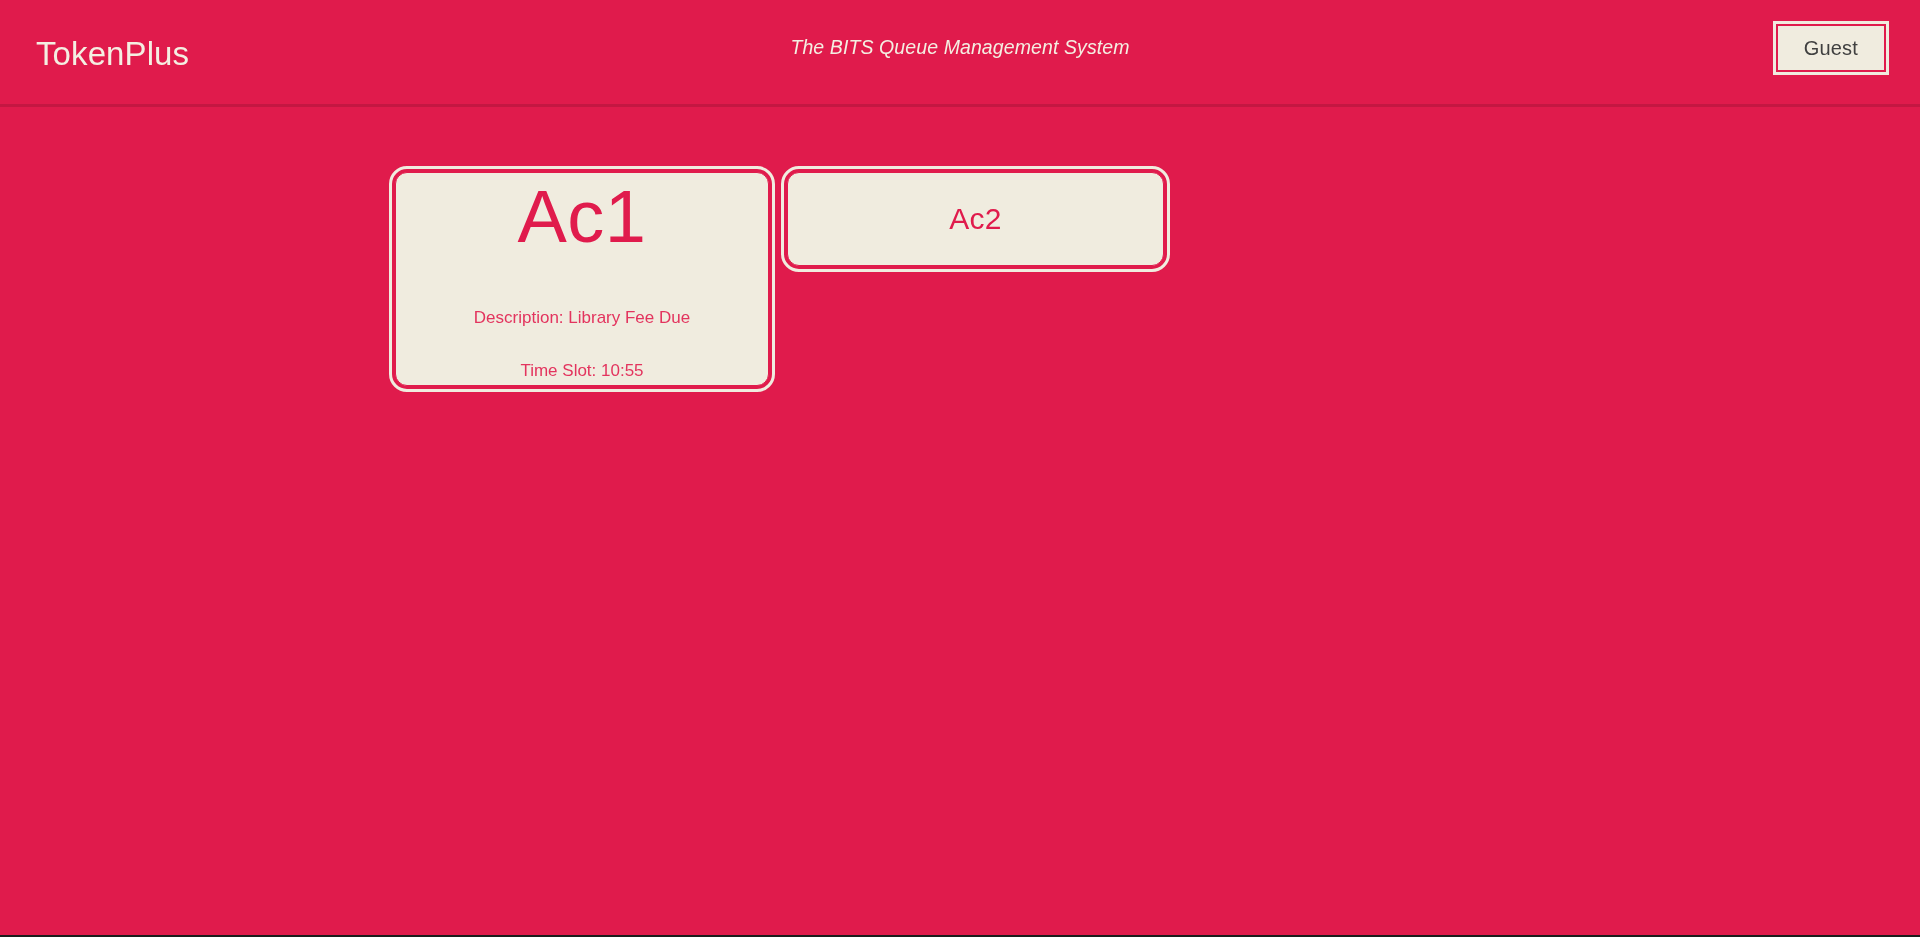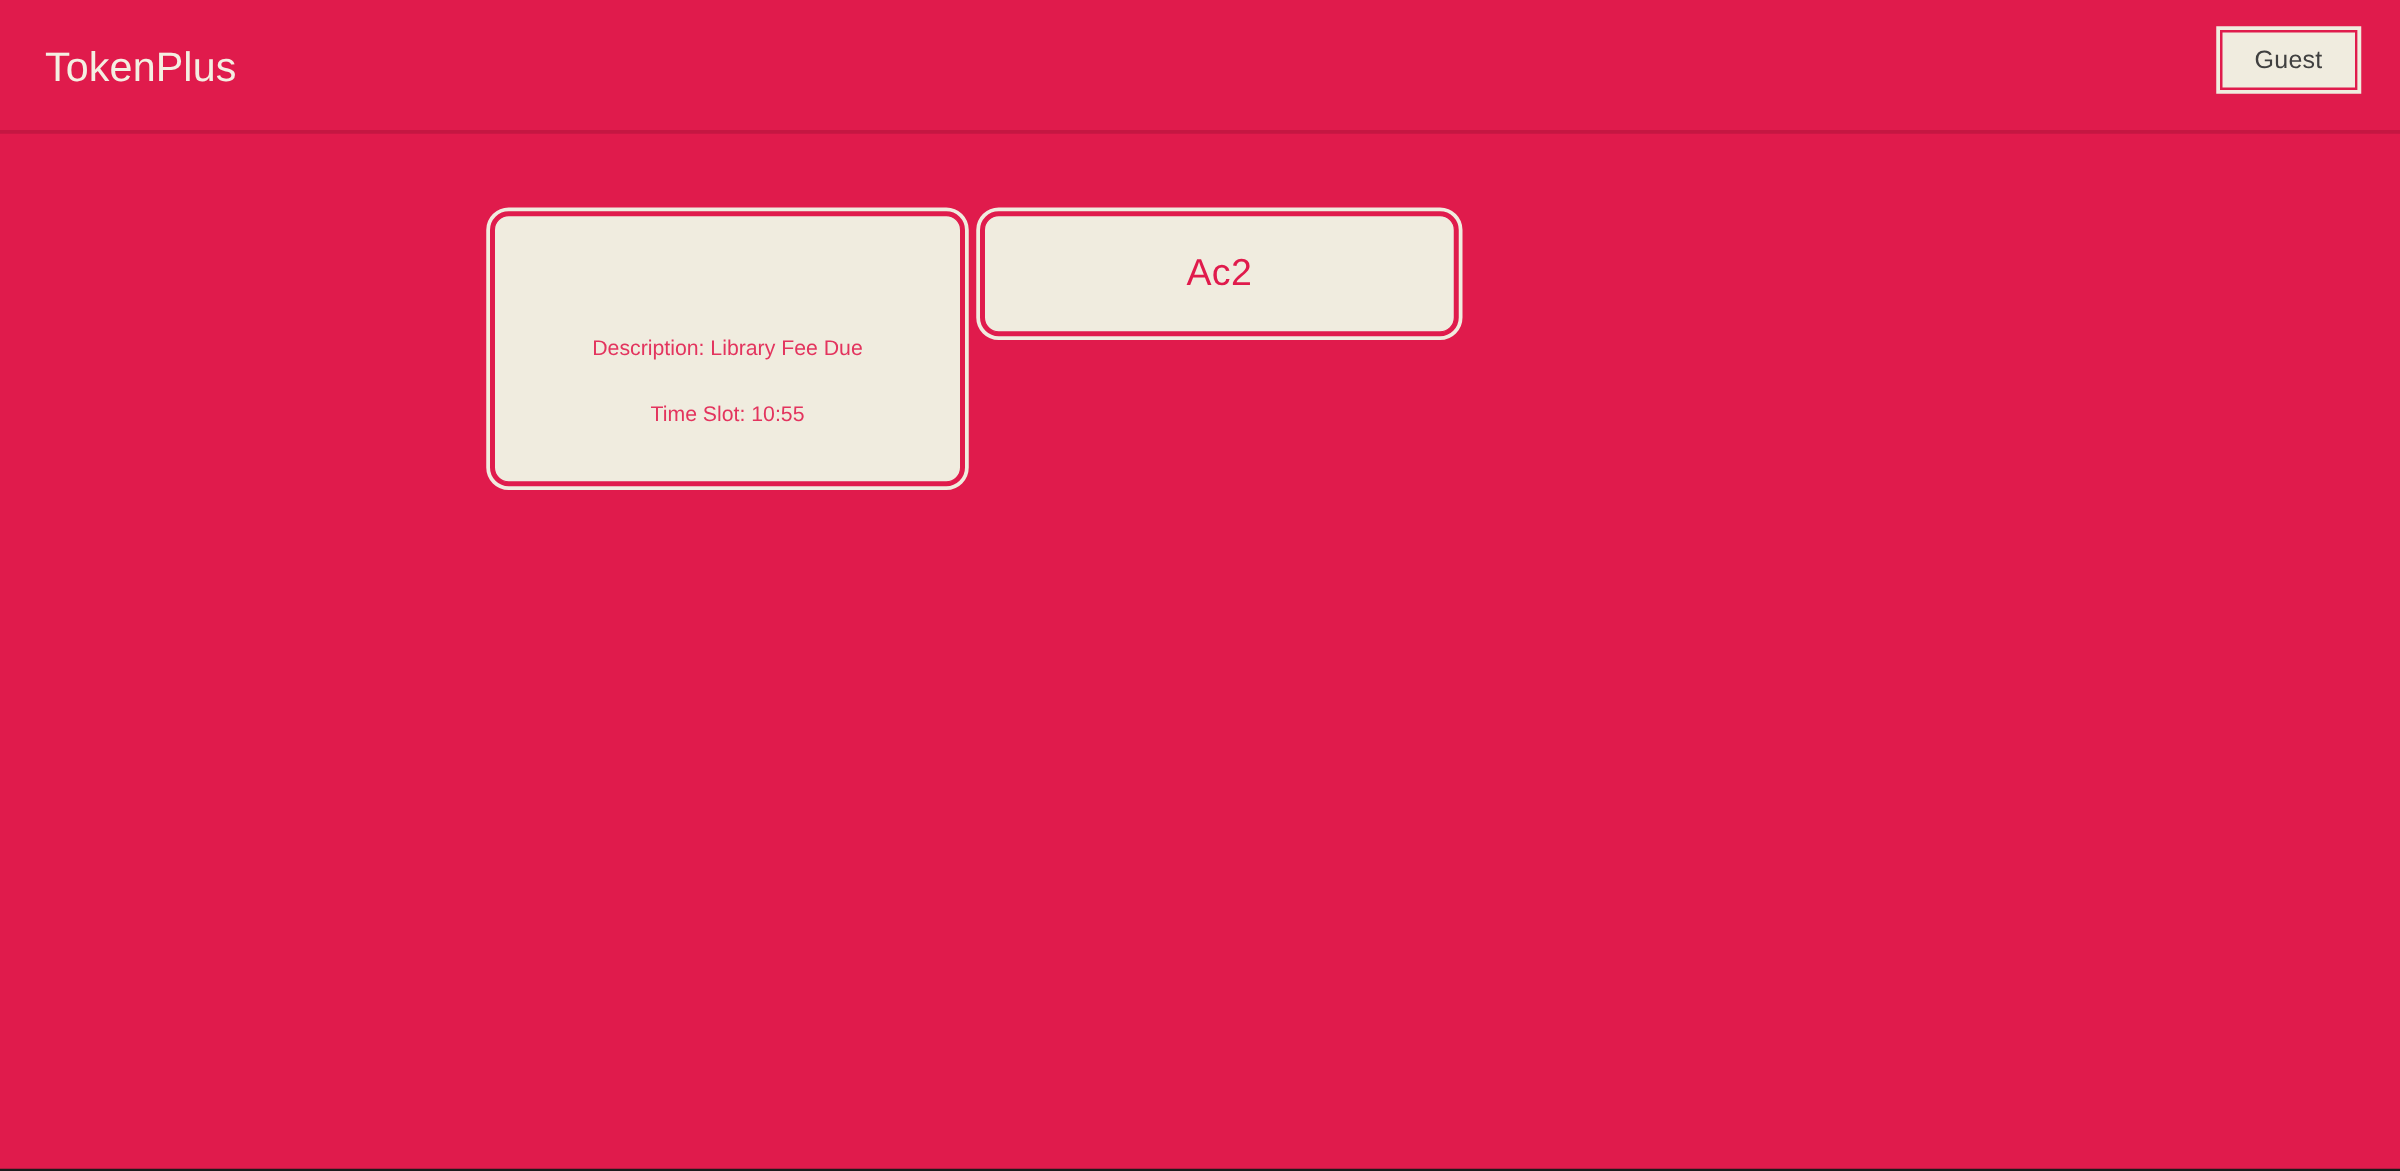--- a/index.html
+++ b/index.html
@@ -146,28 +146,30 @@
     height: 2px;
     background: #1c1c1c;
   }
 </style>
 </head>
 <body>
 
 <div class="app-header">
   <div class="brand">TokenPlus</div>
 
+  <div class="tagline">The BITS Queue Management System</div>
 
   <button class="guest-btn">Guest</button>
 </div>
 
 <div class="main">
   <div class="card-area">
 
     <div class="card card-primary">
+      <div class="card-title">Ac1</div>
       <div class="card-meta">
         <div>Description: Library Fee Due</div>
         <div>Time Slot: 10:55</div>
       </div>
     </div>
 
     <div class="side-col">
       <div class="card card-side">
         <div class="card-title">Ac2</div>
       </div>

